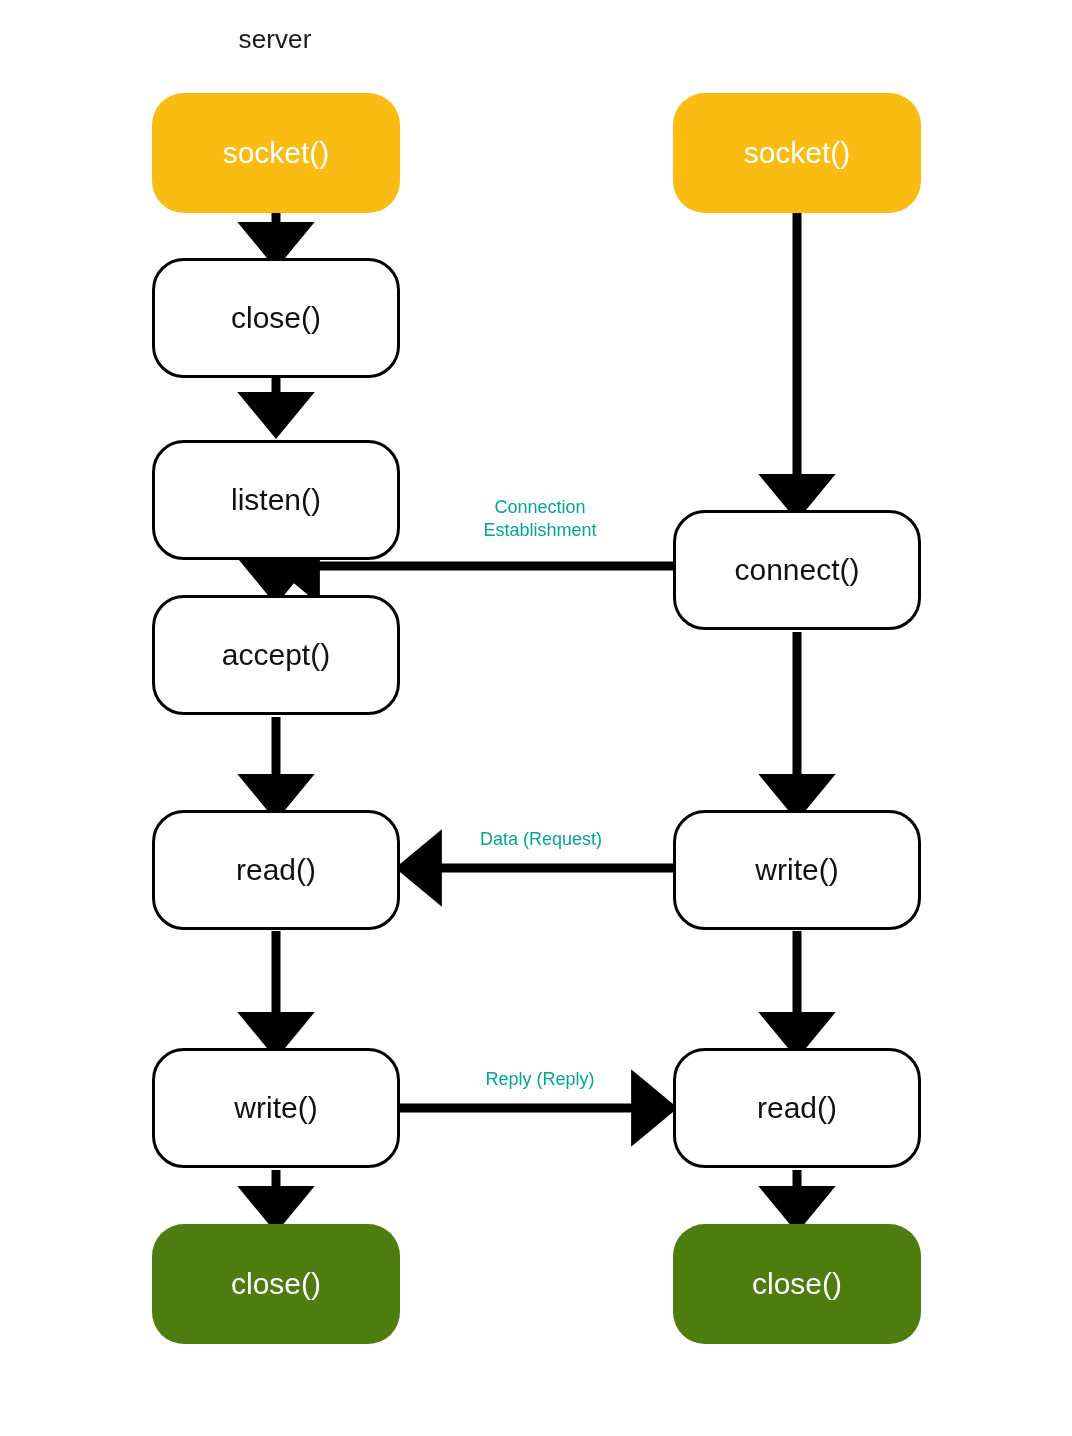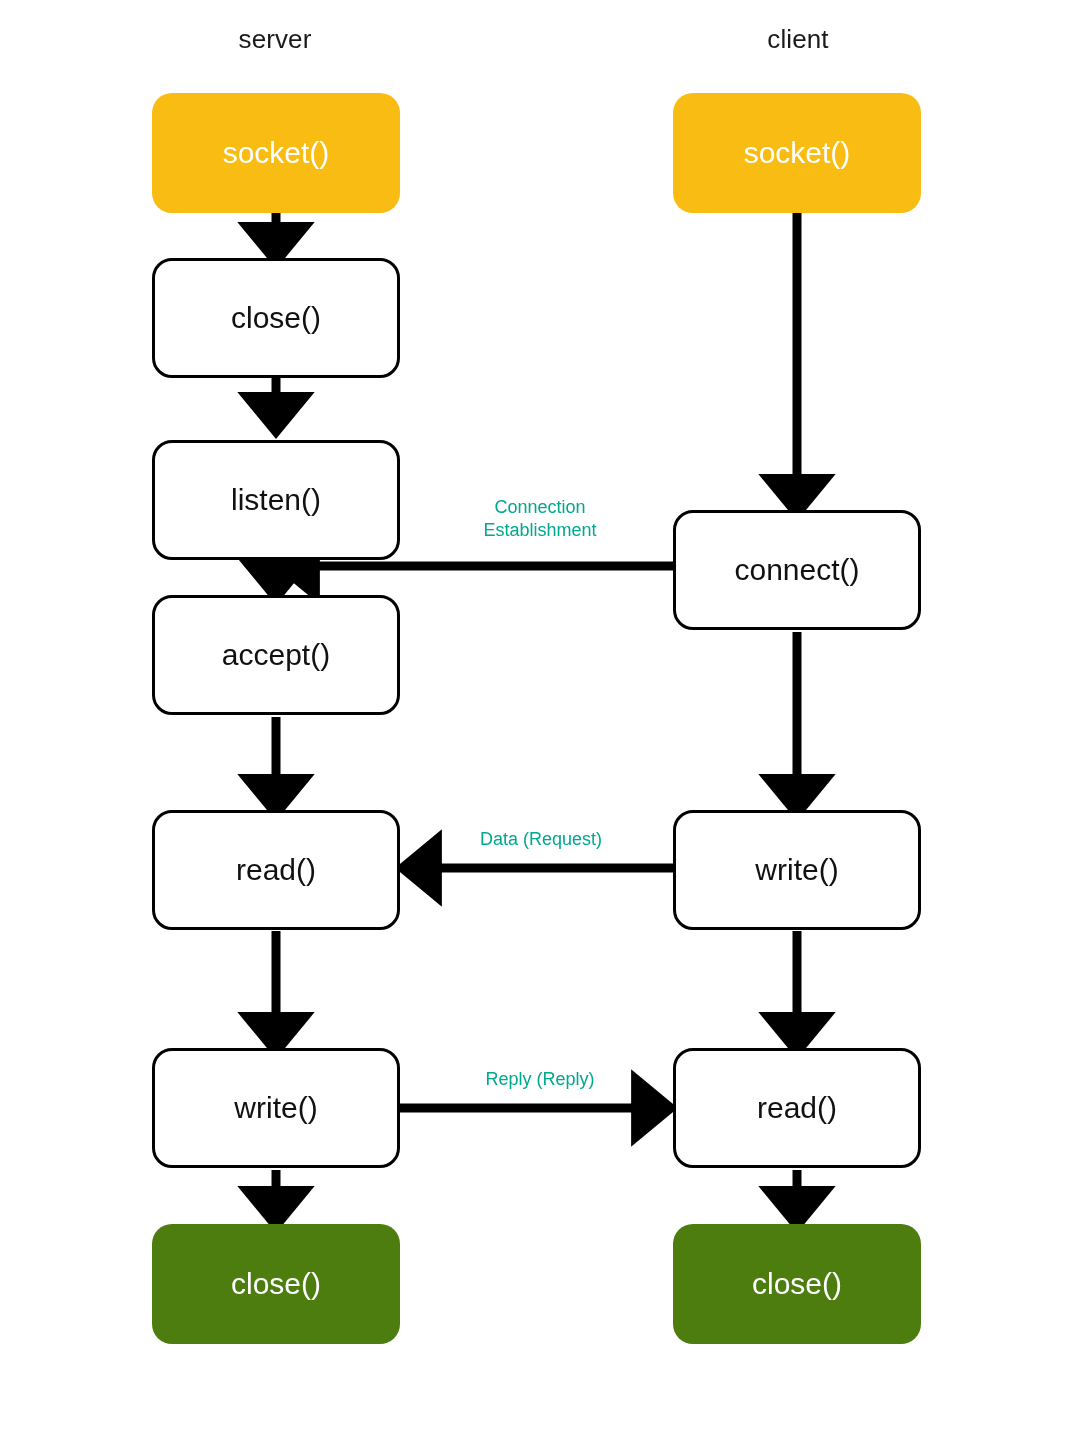--- a/index.html
+++ b/index.html
@@ -26,21 +26,21 @@
     width: 250px;
     letter-spacing: 0.1px;
   }
   #title-server { left: 150px; top: 24px; }
   #title-client { left: 673px; top: 24px; }
 
   .node {
     position: absolute;
     width: 248px;
     height: 120px;
-    border-radius: 20px;
+    border-radius: 32px;
     box-sizing: border-box;
     display: flex;
     align-items: center;
     justify-content: center;
     font-size: 30px;
     color: #111111;
     background: #ffffff;
     border: 3.5px solid #000000;
     z-index: 3;
   }
@@ -68,21 +68,20 @@
     height: 1436px;
     z-index: 1;
   }
 </style>
 </head>
 <body>
 
 <div id="canvas">
 
   <div class="col-title" id="title-server">server</div>
-  <div class="col-title" id="title-client">client</div>
 
   <svg id="wires" viewBox="0 0 1072 1436" xmlns="http://www.w3.org/2000/svg">
     <defs>
       <marker id="ah-down" markerWidth="11" markerHeight="11" refX="3.1" refY="5.5" orient="auto" markerUnits="strokeWidth">
         <path d="M0,1.2 L0,9.8 L5.2,5.5 z" fill="#000000"></path>
       </marker>
       <marker id="ah-left" markerWidth="11" markerHeight="11" refX="3.1" refY="5.5" orient="auto" markerUnits="strokeWidth">
         <path d="M0,1.2 L0,9.8 L5.2,5.5 z" fill="#000000"></path>
       </marker>
       <marker id="ah-right" markerWidth="11" markerHeight="11" refX="3.1" refY="5.5" orient="auto" markerUnits="strokeWidth">

